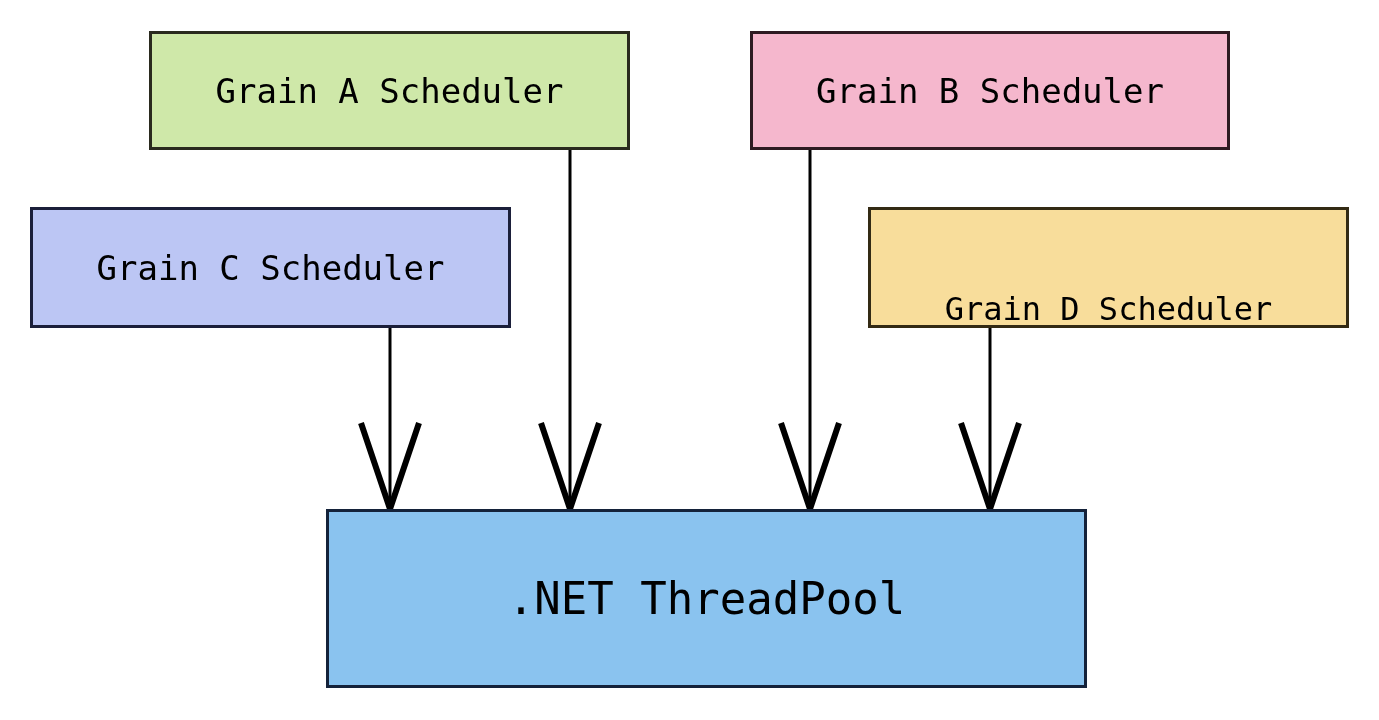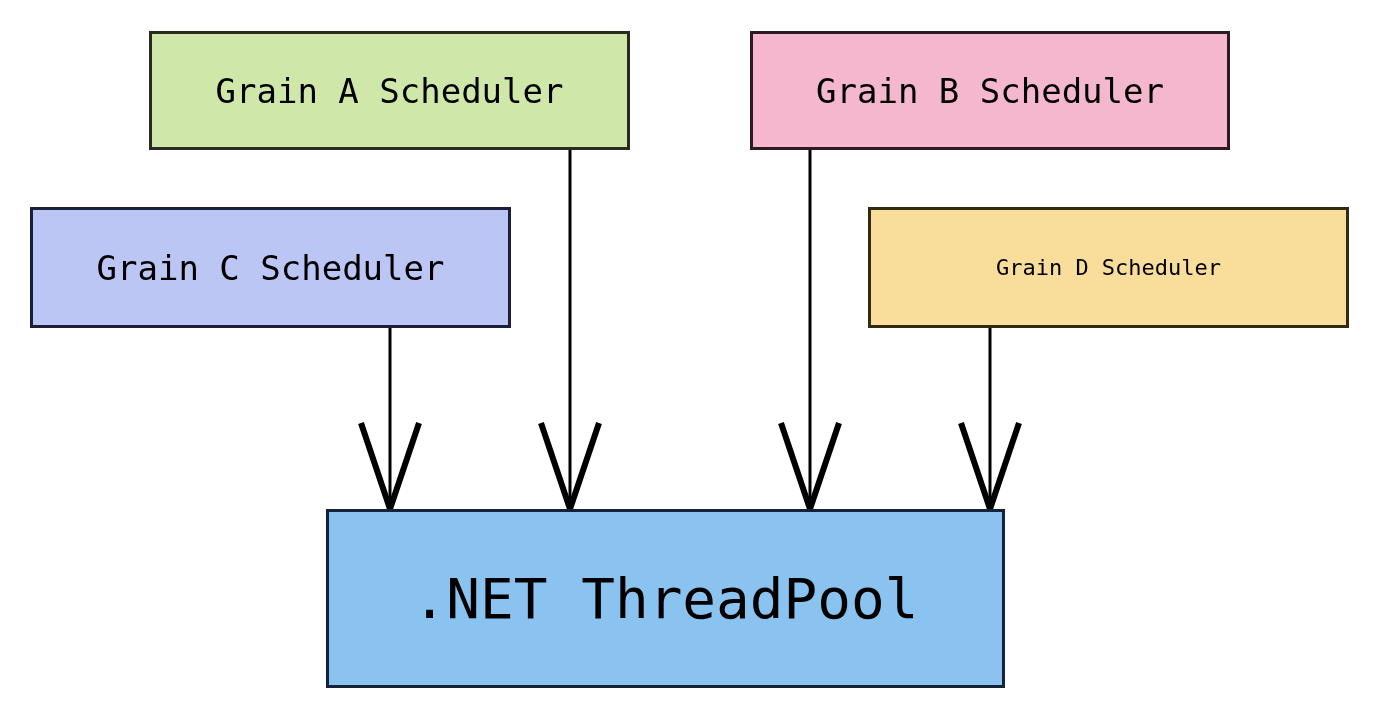--- a/index.html
+++ b/index.html
@@ -75,31 +75,32 @@
     font-size: 34px;
   }
   
   #node-grain-d {
     left: 868px;
     top: 207px;
     width: 481px;
     height: 121px;
     background: #f8dd9b;
     border-color: #332a14;
-    font-size: 22px;
+    font-size: 32px;
+    align-items: flex-end;
   }
   
   #node-threadpool {
     left: 326px;
     top: 509px;
-    width: 679px;
+    width: 761px;
     height: 179px;
     background: #8ac3ef;
     border-color: #14223a;
-    font-size: 56px;
+    font-size: 44px;
   }
 </style>
 </head>
 <body>
 
 <div id="diagram-canvas">
 
   <svg id="edge-layer" width="1379" height="720" viewBox="0 0 1379 720" xmlns="http://www.w3.org/2000/svg">
 
     <g>

